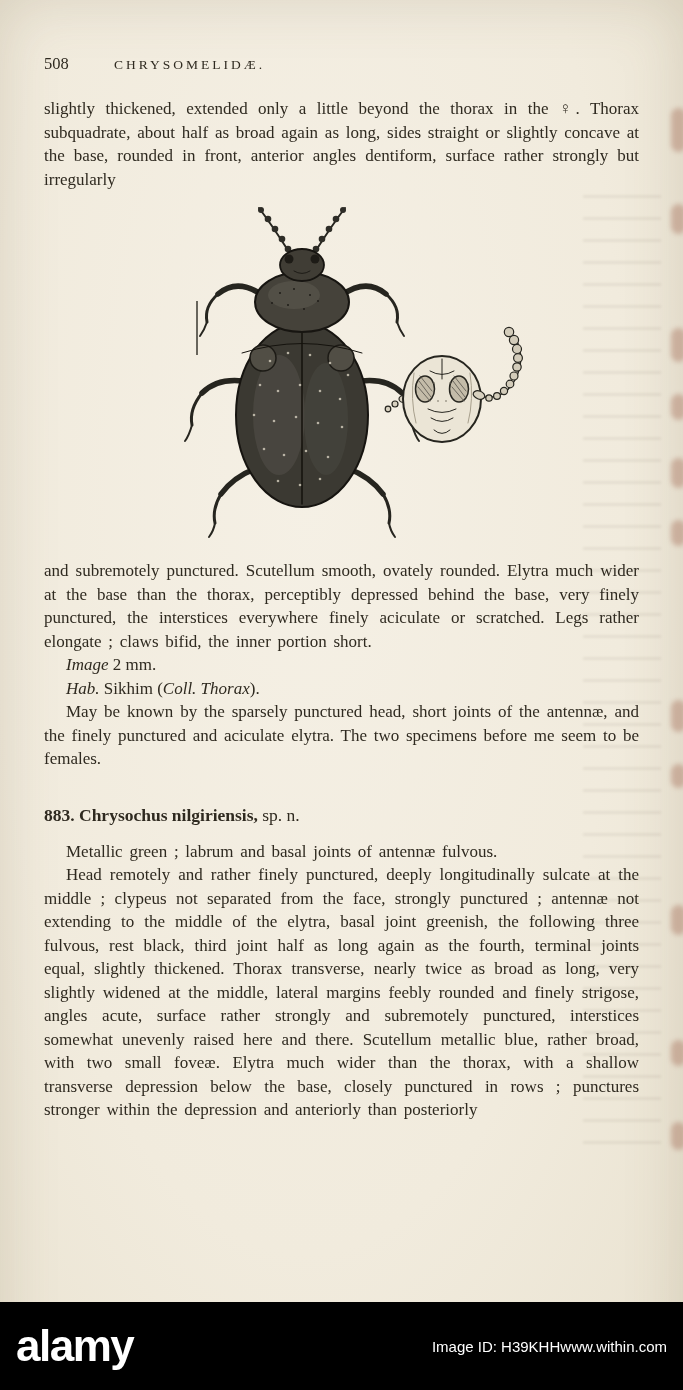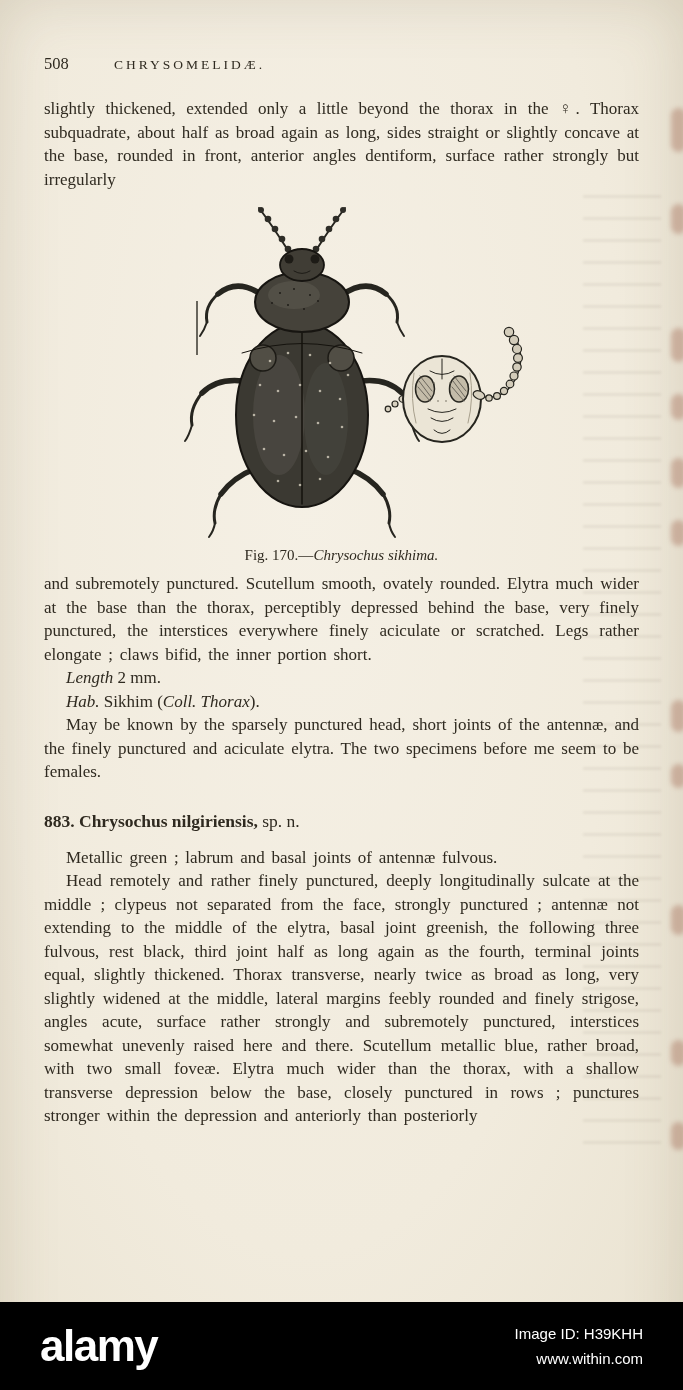--- a/index.html
+++ b/index.html
@@ -20,29 +20,29 @@
   .page-header { display:flex; align-items:baseline; margin-bottom:23px; }
   .page-num { width:70px; font-size:16.5px; }
   .running-title { flex:1; text-align:left; font-size:13.5px; letter-spacing:3px; }
   .header-spacer { width:70px; }
   .para { font-size:17px; line-height:23.5px; text-align:justify; word-spacing:2.5px; }
   .indent { text-indent:22px; }
   .hangline { font-size:17px; line-height:23.5px; text-indent:22px; }
   .figure { margin:12px 0 8px; text-align:center; }
   .figure svg { display:block; margin:0 auto; }
   .caption { font-size:15px; margin-top:8px; color:#2f2a20; }
-  .species-heading { font-size:17.5px; font-weight:normal; margin:27px 0 14px; }
+  .species-heading { font-size:17.5px; font-weight:normal; margin:34px 0 14px; }
   .species-heading b { font-weight:bold; }
   .alamy-bar {
     position:absolute; left:0; right:0; bottom:0; height:88px; background:#000;
     color:#fff; display:flex; align-items:center; justify-content:space-between;
-    padding:0 40px; font-family:"Liberation Sans", sans-serif;
+    padding:0 16px; font-family:"Liberation Sans", sans-serif;
   }
   .alamy-logo { font-size:44px; font-weight:bold; letter-spacing:-1.5px; }
-  .alamy-meta { display:flex; flex-direction:column; align-items:flex-end; font-size:15px; line-height:25px; }
+  .alamy-meta { display:flex; flex-direction:row; align-items:flex-end; font-size:15px; line-height:25px; }
 </style>
 </head>
 <body>
 
 <div class="sheet">
 
   <div class="bleed-col"></div>
   <div class="stain" style="top:108px;height:44px;"></div>
   <div class="stain" style="top:204px;height:30px;"></div>
   <div class="stain" style="top:328px;height:34px;"></div>
@@ -195,26 +195,25 @@
             <circle cx="368" cy="181" r="3.8"></circle>
               <circle cx="372" cy="173" r="4"></circle>
               <circle cx="375" cy="164" r="4.2"></circle>
             <circle cx="376" cy="155" r="4.4"></circle>
               <circle cx="375" cy="146" r="4.5"></circle>
               <circle cx="372" cy="137" r="4.6"></circle>
             <circle cx="367" cy="129" r="4.7"></circle>
           </g>
         </g>
       </svg>
-      <figcaption class="caption"><span>Fig. 170.—</span><i>Chrysochus sikhima.</i></figcaption>
     </figure>
 
-    <p class="para" style="margin-top:8px;"><span>and subremotely punctured.  Scutellum smooth, ovately rounded. Elytra much wider at the base than the thorax, perceptibly depressed behind the base, very finely punctured, the interstices everywhere finely aciculate or scratched.  Legs rather elongate ; claws bifid, the inner portion short.</span></p>
-
-    <p class="hangline"><i>Length</i><span> 2 mm.</span></p>
+    <p class="para" style="margin-top:20px;"><span>and subremotely punctured.  Scutellum smooth, ovately rounded. Elytra much wider at the base than the thorax, perceptibly depressed behind the base, very finely punctured, the interstices everywhere finely aciculate or scratched.  Legs rather elongate ; claws bifid, the inner portion short.</span></p>
+
+    <p class="hangline"><i>Image</i><span> 2 mm.</span></p>
 
     <p class="hangline"><i>Hab.</i><span> Sikhim (</span><i>Coll. Thorax</i><span>).</span></p>
 
     <p class="para indent"><span>May be known by the sparsely punctured head, short joints of the antennæ, and the finely punctured and aciculate elytra.  The two specimens before me seem to be females.</span></p>
 
     <h3 class="species-heading"><b>883.</b><b> Chrysochus nilgiriensis,</b><span> sp. n.</span></h3>
 
     <p class="para indent"><span>Metallic green ; labrum and basal joints of antennæ fulvous.</span></p>
 
     <p class="para indent"><span>Head remotely and rather finely punctured, deeply longitudinally sulcate at the middle ; clypeus not separated from the face, strongly punctured ; antennæ not extending to the middle of the elytra, basal joint greenish, the following three fulvous, rest black, third joint half as long again as the fourth, terminal joints equal, slightly thickened.  Thorax transverse, nearly twice as broad as long, very slightly widened at the middle, lateral margins feebly rounded and finely strigose, angles acute, surface rather strongly and subremotely punctured, interstices somewhat unevenly raised here and there.  Scutellum metallic blue, rather broad, with two small foveæ.  Elytra much wider than the thorax, with a shallow transverse depression below the base, closely punctured in rows ; punctures stronger within the depression and anteriorly than posteriorly</span></p>

